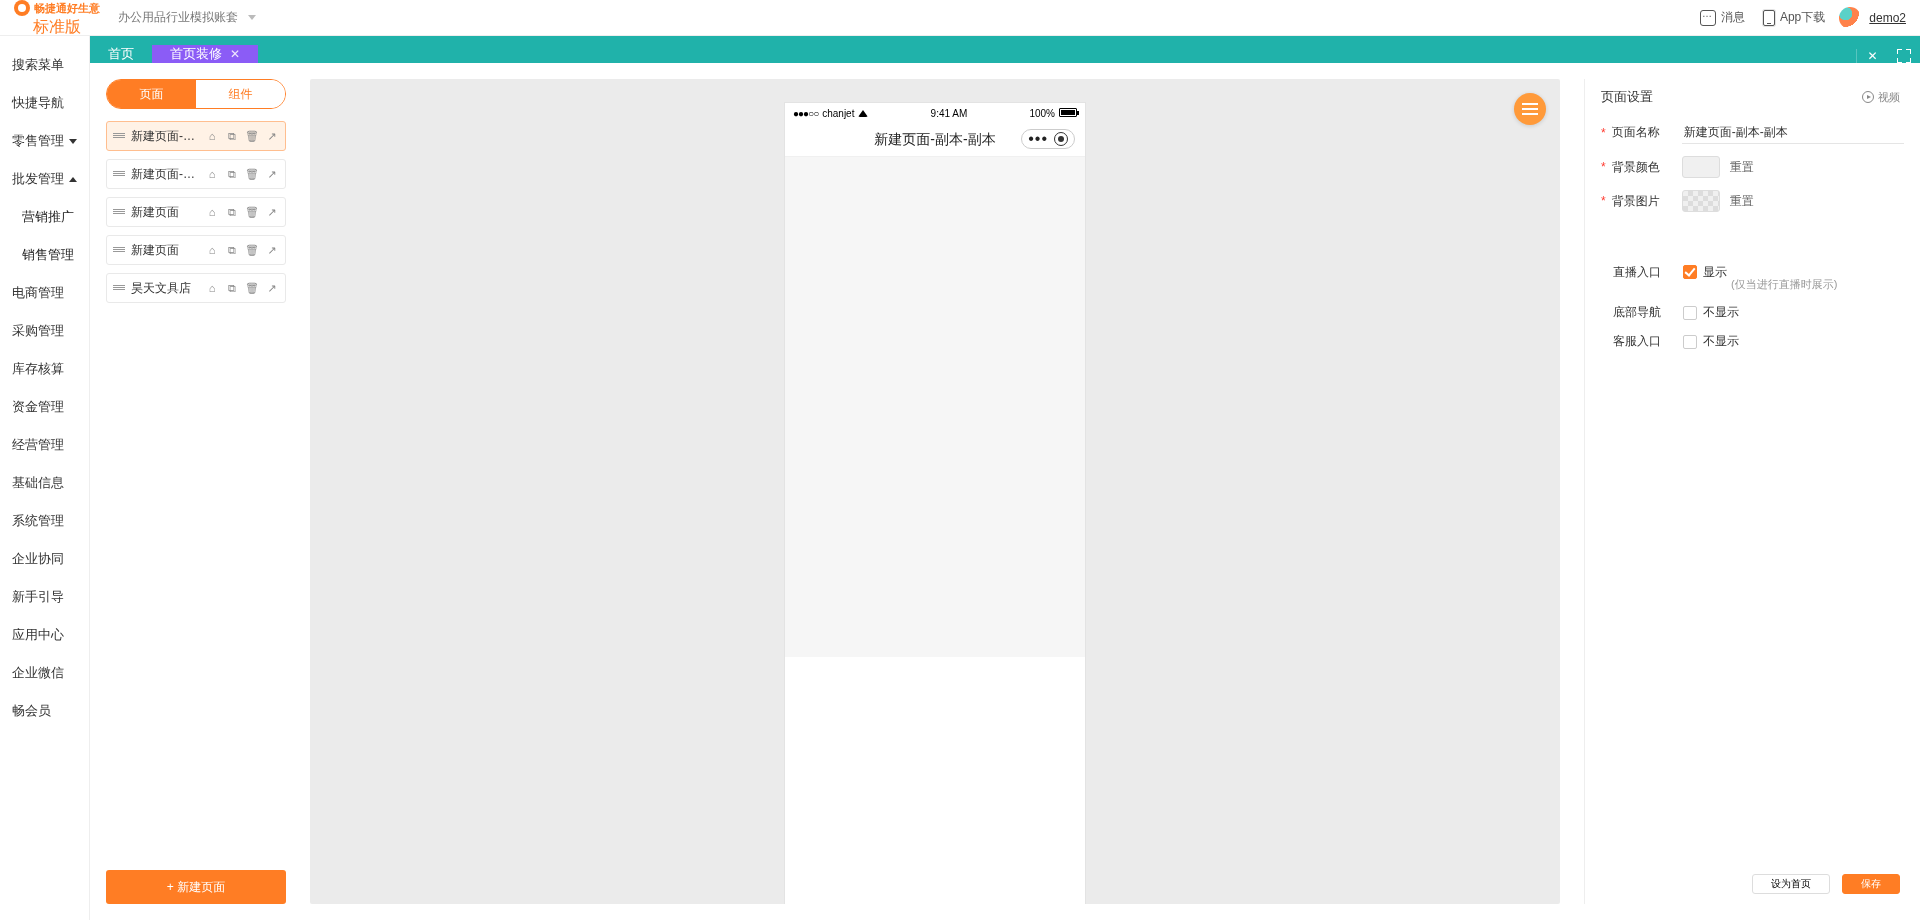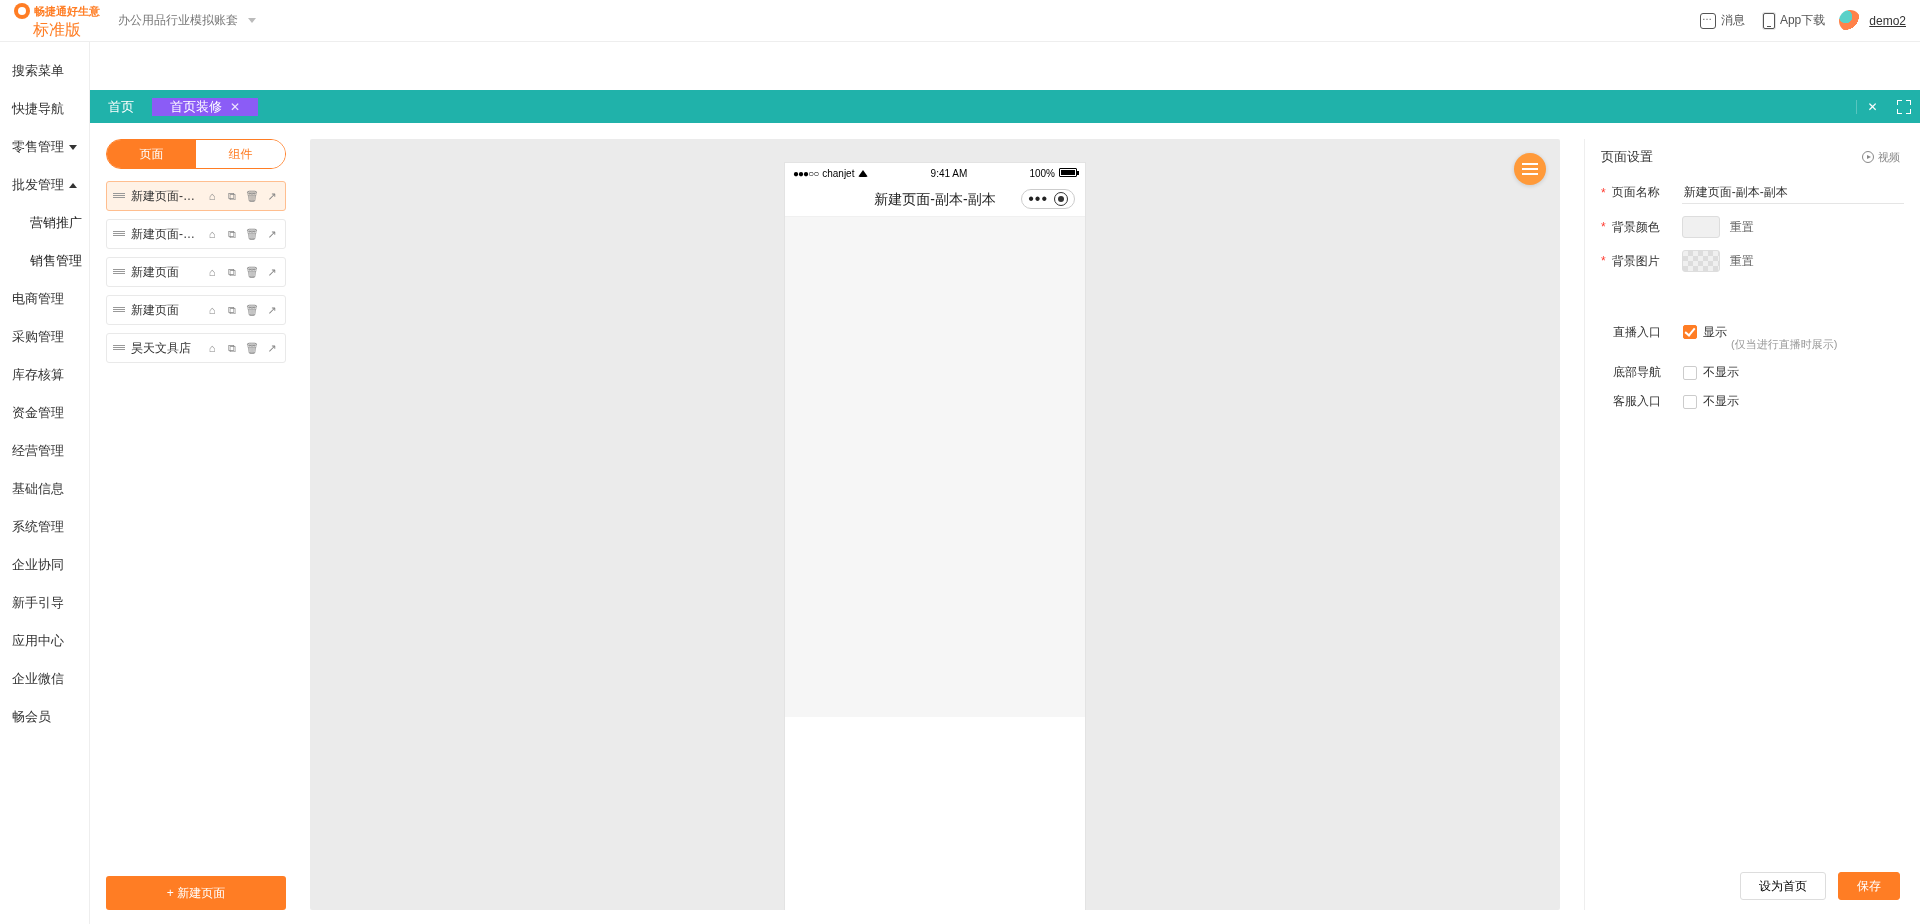--- a/index.html
+++ b/index.html
@@ -1,20 +1,20 @@
 <!DOCTYPE html>
 <html><head>
   <meta charset="utf-8">
   <style>
     * { box-sizing: border-box; margin: 0; padding: 0; }
     body { font-family: "Microsoft YaHei", "PingFang SC", sans-serif; font-size: 12px; color: #333; background: #fff; overflow: hidden; }
 
     
     .header {
-      height: 42px;
+      height: 36px;
       display: flex;
       align-items: center;
       border-bottom: 1px solid #eee;
       padding: 0 14px;
     }
     .logo-box {
       display:flex; flex-direction:column; align-items:center;
       min-width:72px;
       line-height:1.1; margin-right:10px;
     }
@@ -56,30 +56,30 @@
       overflow-y:auto;
       padding-top:10px;
     }
     .sidebar::-webkit-scrollbar{width:6px;}
     .sidebar::-webkit-scrollbar-thumb{background:#ddd;border-radius:3px;}
     .nav-item{
       display:flex; align-items:center; justify-content:flex-start;
       padding:10px 12px; font-size:13px; color:#333; cursor:pointer;
       white-space:nowrap;
     }
-    .nav-item.sub{ padding-left:30px; color:#222;}
+    .nav-item.sub{ padding-left:22px; color:#222;}
     .nav-item .arrow{ margin-left:auto; }
     .arrow.down{width:0;height:0;border-left:4px solid transparent;border-right:4px solid transparent;border-top:5px solid #333;}
     .arrow.up  {width:0;height:0;border-left:4px solid transparent;border-right:4px solid transparent;border-bottom:5px solid #333;}
 
     
     .workarea{ flex:1; display:flex; flex-direction:column; overflow:hidden;}
     .tabbar{
-      height:33px; background:#20b2aa;
-      display:flex; align-items:center;margin-top:48px;
+      height:27px; background:#20b2aa;
+      display:flex; align-items:flex-end;
     }
     .tab{
       display:flex; align-items:center; padding:0 18px;
       color:#fff; font-size:13px; cursor:pointer;
       gap:8px;
     }
     .tab.active{ background:#8b5cf6;}
     .tab .x{ font-size:12px; opacity:.85;}
     .tabbar .spacer{flex:1;}
     .tabbar .tb-btn{ width:32px; display:flex; align-items:center; justify-content:center; cursor:pointer; color:#fff;}
@@ -211,22 +211,22 @@
     .cb{ width:14px;height:14px;border:1px solid #ccc;border-radius:2px;display:inline-block;vertical-align:middle;margin-right:6px;position:relative;cursor:pointer;}
     .cb.on{ background:#ff7d24;border-color:#ff7d24;}
     .cb.on::after{content:"";position:absolute;left:3px;top:0px;width:4px;height:8px;border:2px solid #fff;border-top:none;border-left:none;transform:rotate(40deg);}
     .hint{ color:#999; margin-left:4px; font-size:11px;margin-top:25px;}
     .rp-spacer{flex:1;}
     .rp-footer{
       display:flex; justify-content:flex-end; gap:12px;
       padding:10px 4px;
     }
     .btn{
-      height:28px; padding:0 18px; border-radius:3px; border:1px solid #ddd;
-      background:#fff; font-size:12px; cursor:pointer;
+      height:20px; padding:0 18px; border-radius:3px; border:1px solid #ddd;
+      background:#fff; font-size:10px; cursor:pointer;
     }
     .btn.primary{ background:#ff7d24; border-color:#ff7d24; color:#fff;}
   </style>
 </head>
 <body>
 
 <div class="header">
   <div class="logo-box">
     <div class="logo-top">
       <span class="logo-glyph"></span>

